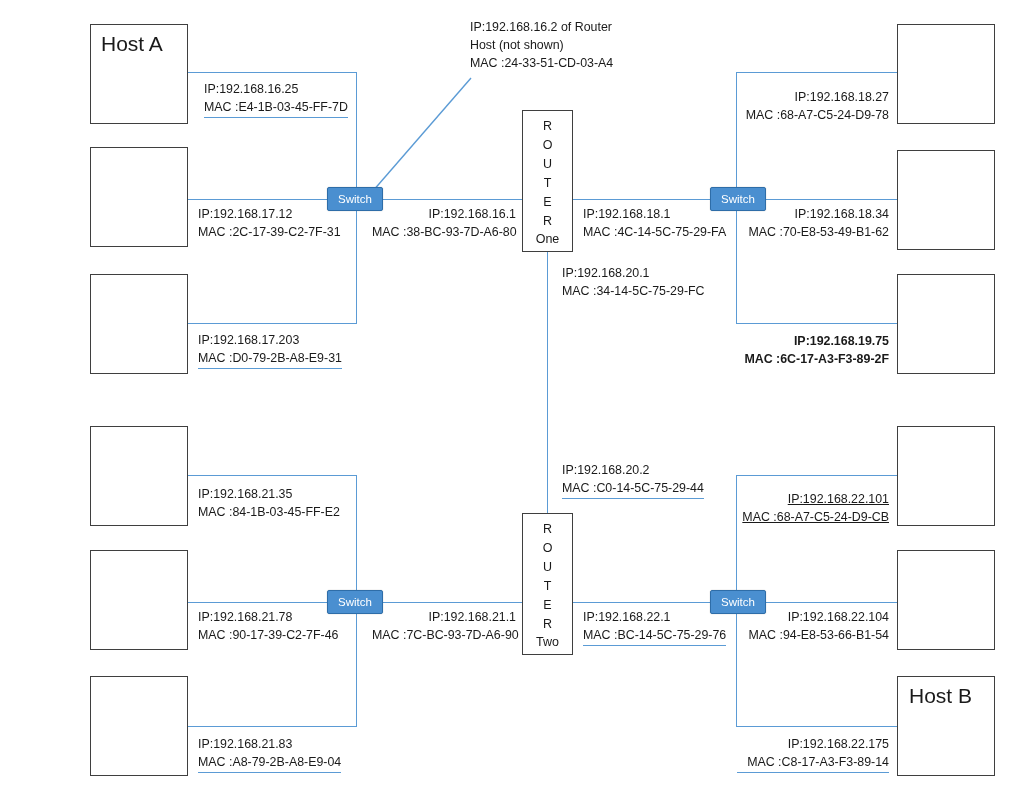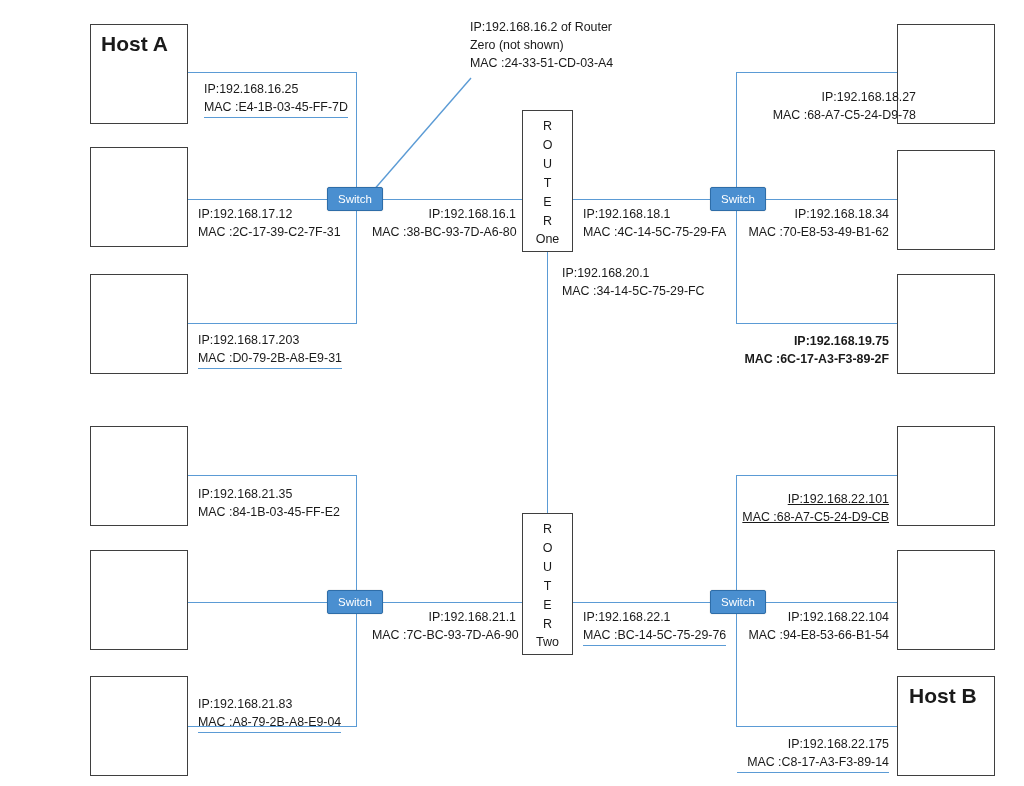--- a/index.html
+++ b/index.html
@@ -21,21 +21,20 @@
     box-sizing: border-box;
     border: 1.6px solid #3f3f3f;
     background: #ffffff;
   }
   .host-title {
     position: absolute;
     font-size: 21px;
     color: #1a1a1a;
     line-height: 1;
     white-space: nowrap;
-    font-weight: bold;
   }
   .router-box {
     position: absolute;
     box-sizing: border-box;
     border: 1.6px solid #3f3f3f;
     background: #ffffff;
     display: flex;
     flex-direction: column;
     align-items: center;
     justify-content: flex-start;
@@ -186,21 +185,21 @@
     <div class="router-name">Two</div>
   </div>
 
   <div class="switch-box" style="left:327px; top:187px; width:56px; height:24px;">Switch</div>
   <div class="switch-box" style="left:710px; top:187px; width:56px; height:24px;">Switch</div>
   <div class="switch-box" style="left:327px; top:590px; width:56px; height:24px;">Switch</div>
   <div class="switch-box" style="left:710px; top:590px; width:56px; height:24px;">Switch</div>
 
   <div class="note" style="left:470px; top:19px;">
     <span class="ln">IP:192.168.16.2 of Router</span>
-    <span class="ln">Zero (not shown)</span>
+    <span class="ln">Host (not shown)</span>
     <span class="ln">MAC :24-33-51-CD-03-A4</span>
   </div>
 
   <div class="label left" style="left:198px; top:80px;margin-left:6px;">
     <span class="ln">IP:192.168.16.25</span>
     <span class="ln mac-underline">MAC :E4-1B-03-45-FF-7D</span>
   </div>
   <div class="label left" style="left:198px; top:205px;">
     <span class="ln">IP:192.168.17.12</span>
     <span class="ln">MAC :2C-17-39-C2-7F-31</span>
@@ -216,39 +215,47 @@
   </div>
   <div class="label left" style="left:583px; top:205px;">
     <span class="ln">IP:192.168.18.1</span>
     <span class="ln">MAC :4C-14-5C-75-29-FA</span>
   </div>
   <div class="label left" style="left:562px; top:264px;">
     <span class="ln">IP:192.168.20.1</span>
     <span class="ln">MAC :34-14-5C-75-29-FC</span>
   </div>
 
-  <div class="label right" style="left:764px; top:88px; width:152px;">
+  <div class="label right" style="left:737px; top:88px; width:152px;">
     <span class="ln">IP:192.168.18.27</span>
     <span class="ln">MAC :68-A7-C5-24-D9-78</span>
   </div>
   <div class="label right" style="left:737px; top:205px; width:152px;">
     <span class="ln">IP:192.168.18.34</span>
     <span class="ln">MAC :70-E8-53-49-B1-62</span>
   </div>
   <div class="label right" style="left:737px; top:332px; width:152px;font-weight:bold;">
     <span class="ln">IP:192.168.19.75</span>
     <span class="ln">MAC :6C-17-A3-F3-89-2F</span>
   </div>
 
+  <div class="label left" style="left:562px; top:461px;">
+    <span class="ln">IP:192.168.20.2</span>
+    <span class="ln mac-underline">MAC :C0-14-5C-75-29-44</span>
+  </div>
 
   <div class="label left" style="left:198px; top:485px;">
     <span class="ln">IP:192.168.21.35</span>
     <span class="ln">MAC :84-1B-03-45-FF-E2</span>
   </div>
-  <div class="label left" style="left:198px; top:695px;">
+  <div class="label left" style="left:198px; top:608px;">
+    <span class="ln">IP:192.168.21.78</span>
+    <span class="ln">MAC :90-17-39-C2-7F-46</span>
+  </div>
+  <div class="label left" style="left:198px; top:735px;">
     <span class="ln">IP:192.168.21.83</span>
     <span class="ln mac-underline">MAC :A8-79-2B-A8-E9-04</span>
   </div>
 
   <div class="label right" style="left:372px; top:608px; width:144px;">
     <span class="ln">IP:192.168.21.1</span>
     <span class="ln">MAC :7C-BC-93-7D-A6-90</span>
   </div>
   <div class="label left" style="left:583px; top:608px;">
     <span class="ln">IP:192.168.22.1</span>

